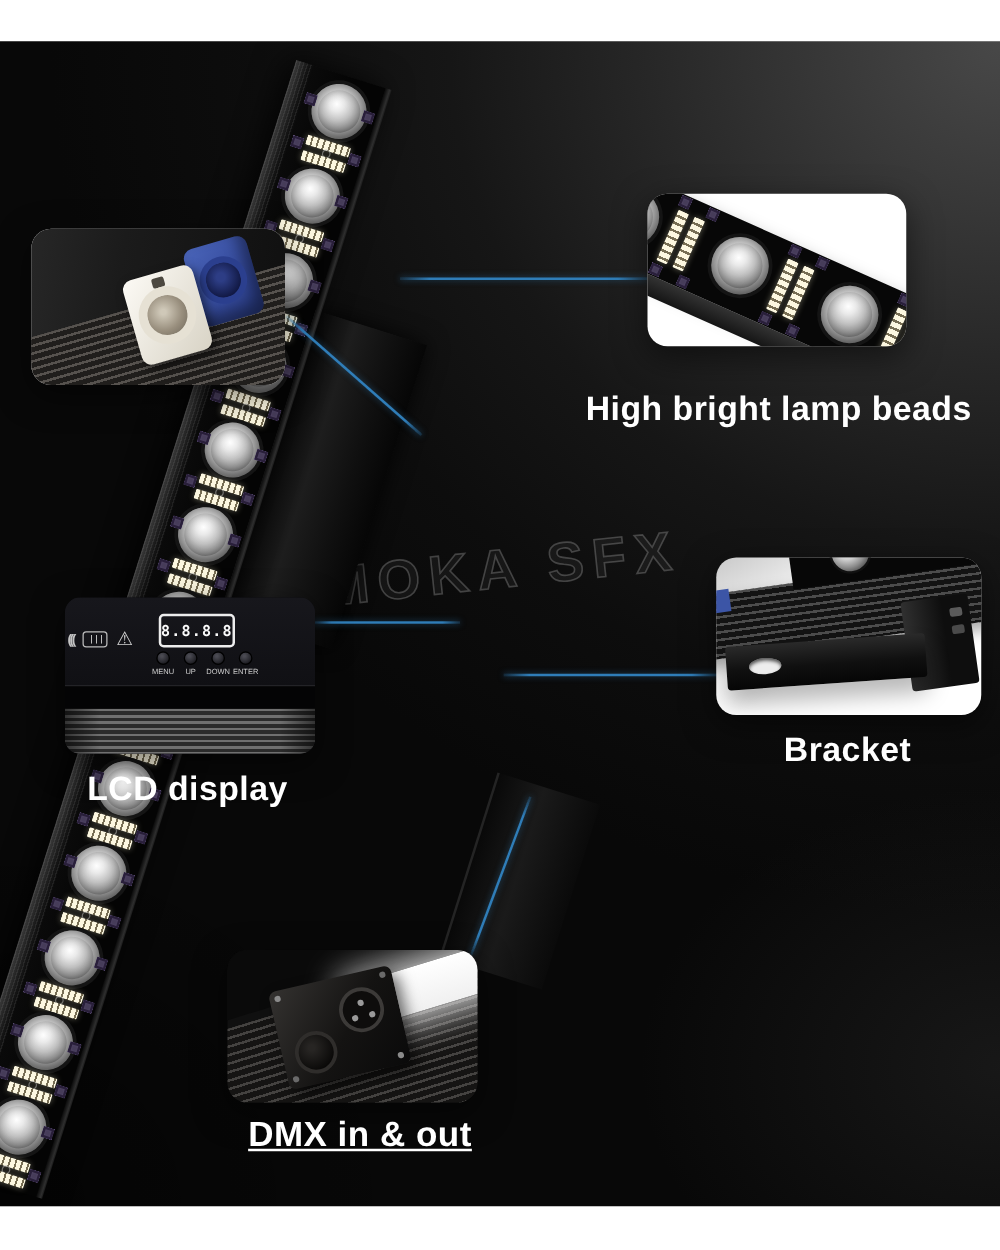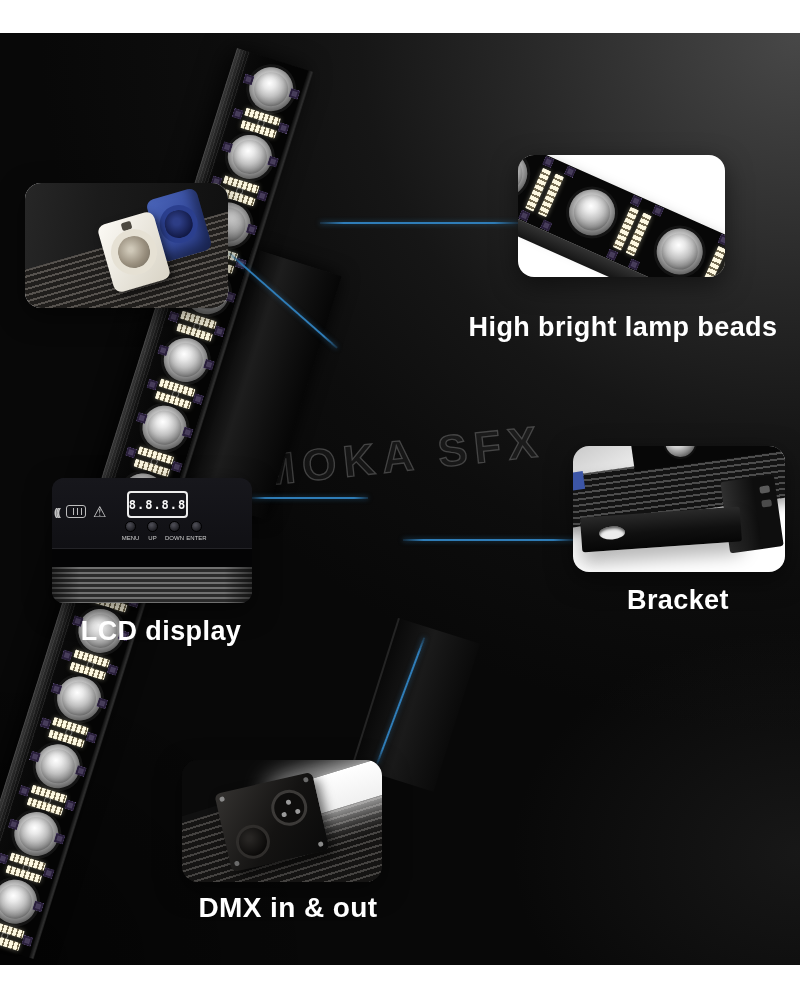--- a/index.html
+++ b/index.html
@@ -404,25 +404,25 @@
           </div>
           <div class="lbtn-w">
             <div class="lbtn"></div>
             <div class="lbtn-label">ENTER</div>
           </div>
         </div>
     </div>
     <div class="lcd-gap"></div>
     <div class="lcd-ribs"></div>
   </div>
-  <div class="callout-label" style="left:161px;top:583px;">LCD display</div>
+  <div class="callout-label" style="left:150px;top:583px;">LCD display</div>
 
   <div class="card card-dmx">
     <div class="rot dx-fins"></div>
     <div class="rot dx-top"></div>
     <div class="rot dx-glow"></div>
     <div class="rot dx-xlr">
       <div class="dx-c1"></div>
       <div class="dx-c2"></div>
     </div>
   </div>
-  <div class="callout-label" style="left:288px;top:859px;font-size:28px;">DMX in &amp; out</div>
+  <div class="callout-label" style="left:288px;top:859px;font-size:28px;text-decoration:underline;">DMX in &amp; out</div>
 </div>
 
 </body></html>

